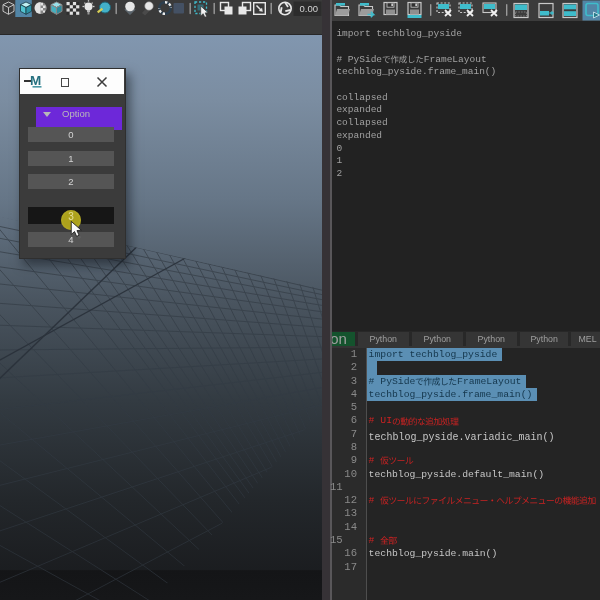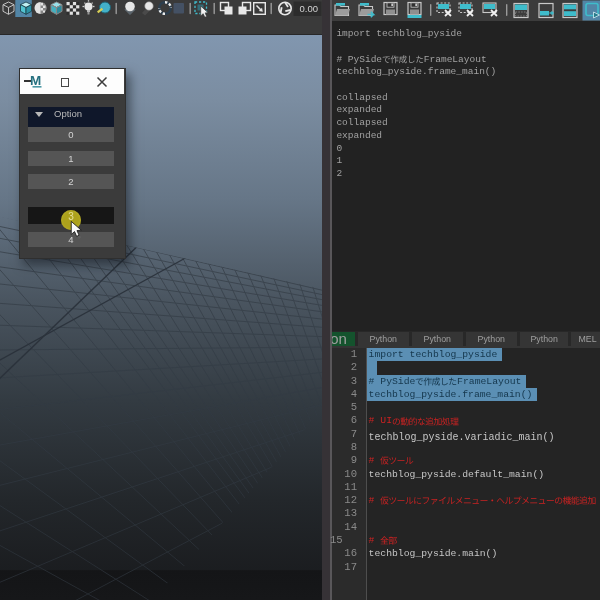--- a/index.html
+++ b/index.html
@@ -306,21 +306,21 @@
     <div class="abs mono" style="left:330px;top:348.0px;width:27px;text-align:right;font-size:10.6px;line-height:13.28px;color:#8a8a8a">1</div>
     <div class="abs mono" style="left:330px;top:361.3px;width:27px;text-align:right;font-size:10.6px;line-height:13.28px;color:#8a8a8a">2</div>
     <div class="abs mono" style="left:330px;top:374.6px;width:27px;text-align:right;font-size:10.6px;line-height:13.28px;color:#8a8a8a">3</div>
     <div class="abs mono" style="left:330px;top:387.8px;width:27px;text-align:right;font-size:10.6px;line-height:13.28px;color:#8a8a8a">4</div>
     <div class="abs mono" style="left:330px;top:401.1px;width:27px;text-align:right;font-size:10.6px;line-height:13.28px;color:#8a8a8a">5</div>
     <div class="abs mono" style="left:330px;top:414.4px;width:27px;text-align:right;font-size:10.6px;line-height:13.28px;color:#8a8a8a">6</div>
     <div class="abs mono" style="left:330px;top:427.7px;width:27px;text-align:right;font-size:10.6px;line-height:13.28px;color:#8a8a8a">7</div>
     <div class="abs mono" style="left:330px;top:441.0px;width:27px;text-align:right;font-size:10.6px;line-height:13.28px;color:#8a8a8a">8</div>
     <div class="abs mono" style="left:330px;top:454.2px;width:27px;text-align:right;font-size:10.6px;line-height:13.28px;color:#8a8a8a">9</div>
     <div class="abs mono" style="left:330px;top:467.5px;width:27px;text-align:right;font-size:10.6px;line-height:13.28px;color:#8a8a8a">10</div>
-    <div class="abs mono" style="left:330px;top:480.8px;width:27px;text-align:right;font-size:10.6px;line-height:13.28px;color:#8a8a8a">11</div>
+    <div class="abs mono" style="left:330px;top:480.8px;width:27px;text-align:left;font-size:10.6px;line-height:13.28px;color:#8a8a8a">11</div>
     <div class="abs mono" style="left:330px;top:494.1px;width:27px;text-align:right;font-size:10.6px;line-height:13.28px;color:#8a8a8a">12</div>
     <div class="abs mono" style="left:330px;top:507.4px;width:27px;text-align:right;font-size:10.6px;line-height:13.28px;color:#8a8a8a">13</div>
     <div class="abs mono" style="left:330px;top:520.6px;width:27px;text-align:right;font-size:10.6px;line-height:13.28px;color:#8a8a8a">14</div>
     <div class="abs mono" style="left:330px;top:533.9px;width:27px;text-align:left;font-size:10.6px;line-height:13.28px;color:#8a8a8a">15</div>
     <div class="abs mono" style="left:330px;top:547.2px;width:27px;text-align:right;font-size:10.6px;line-height:13.28px;color:#8a8a8a">16</div>
     <div class="abs mono" style="left:330px;top:560.5px;width:27px;text-align:right;font-size:10.6px;line-height:13.28px;color:#8a8a8a">17</div>
     <div class="abs" style="left:367.0px;top:348.0px;width:134.7px;height:13.28px;background:#5b8fb4"></div>
     <div class="abs mono" style="left:368.6px;top:348.0px;font-size:9.75px;line-height:13.28px;color:#15374d;white-space:pre">import techblog_pyside</div>
     <div class="abs" style="left:367.0px;top:361.3px;width:10.0px;height:13.28px;background:#5b8fb4"></div>
     <div class="abs" style="left:367.0px;top:374.6px;width:158.8px;height:13.28px;background:#5b8fb4"></div>
@@ -405,21 +405,21 @@
   <div class="abs" style="left:4px;top:11.5px;width:6.5px;height:1.8px;background:#333"></div>
   <svg style="position:absolute;left:9.5px;top:4.5px" width="14" height="16" viewBox="0 0 14 16">
 <text x="0" y="12" font-family="Liberation Sans" font-weight="bold" font-size="13.5" fill="#26707f">M</text>
 <rect x="2.5" y="13" width="9" height="1.6" fill="#4b98a5"></rect>
 </svg>
   <div class="abs" style="left:40.5px;top:9.5px;width:8.6px;height:8.6px;border:1.3px solid #474747"></div>
   <svg style="position:absolute;left:76px;top:7.5px" width="12" height="12" viewBox="0 0 12 12">
 <path d="M1.5,1.5 L10.5,10.5 M10.5,1.5 L1.5,10.5" stroke="#3c3c3c" stroke-width="1.5"></path>
         </svg>
 </div>
-<div class="abs" style="left:8px;top:38.5px;width:85.5px;height:23px;background:#0f172a">
+<div class="abs" style="left:16px;top:38.5px;width:85.5px;height:23px;background:#6d28d9">
   <div class="abs" style="left:7px;top:4.5px;width:0;height:0;border-left:4.5px solid transparent;border-right:4.5px solid transparent;border-top:5.5px solid #b8b8b8"></div>
   <div class="abs" style="left:26px;top:0;font-size:9.5px;line-height:13.5px;color:#bababa">Option</div>
 </div>
 <div class="abs" style="left:8.2px;top:58.5px;width:85.5px;height:15px;background:#555555;color:#d4d4d4;font-size:9.5px;line-height:15px;text-align:center">0</div>
       <div class="abs" style="left:8.2px;top:81.8px;width:85.5px;height:15px;background:#555555;color:#d4d4d4;font-size:9.5px;line-height:15px;text-align:center">1</div>
       <div class="abs" style="left:8.2px;top:105.1px;width:85.5px;height:15px;background:#555555;color:#d4d4d4;font-size:9.5px;line-height:15px;text-align:center">2</div>
       <div class="abs" style="left:8.2px;top:138.3px;width:85.5px;height:17px;background:#161616;color:#8a8536;font-size:9.5px;line-height:17px;text-align:center">3</div>
       <div class="abs" style="left:8.2px;top:162.8px;width:85.5px;height:15px;background:#555555;color:#d4d4d4;font-size:9.5px;line-height:15px;text-align:center">4</div>
 </div>
     <div class="abs" style="left:60.8px;top:209.8px;width:20.4px;height:20.4px;border-radius:50%;background:#ada21c;box-shadow:inset 0 0 3px #bdb42e"></div>

